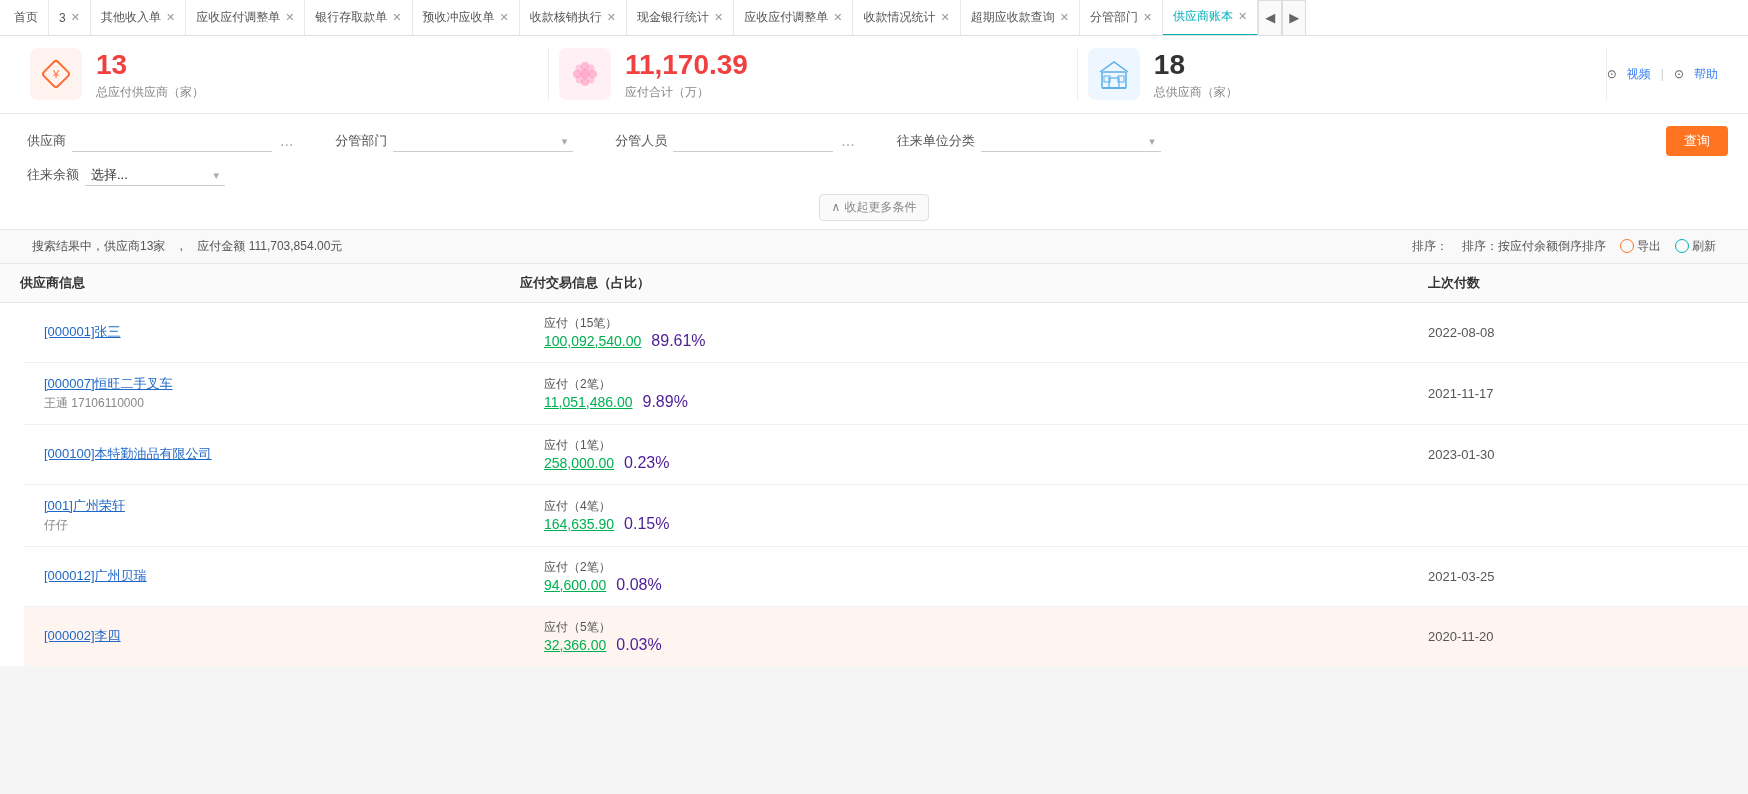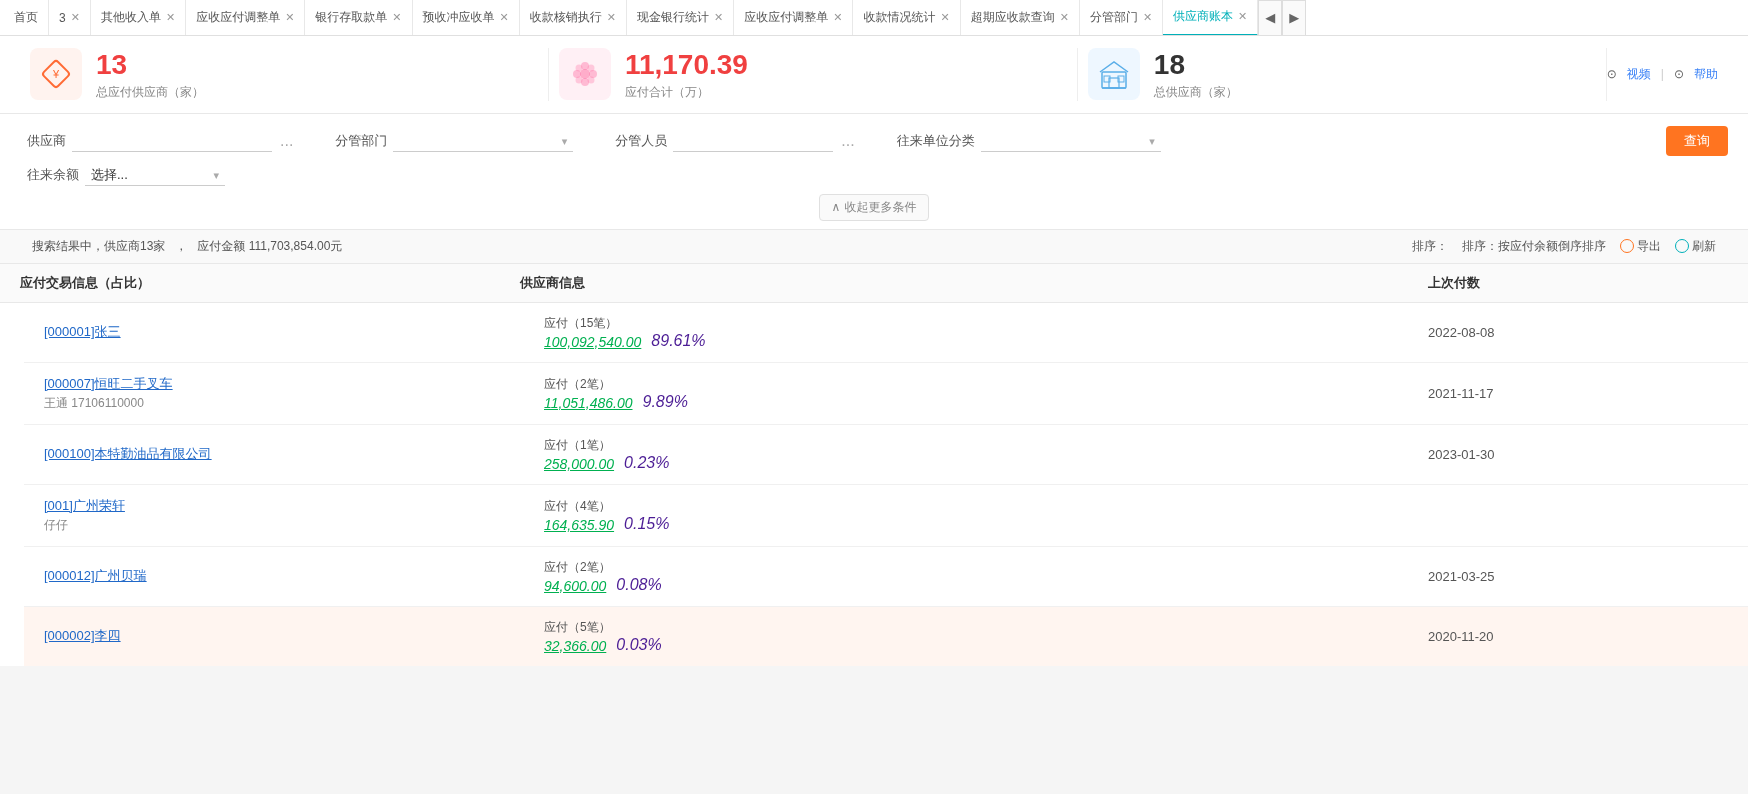--- a/index.html
+++ b/index.html
@@ -253,21 +253,21 @@
     .transaction-col .tx-label { font-size: 12px; color: #555; }
     .transaction-col .tx-amount {
       color: #00b050;
       font-size: 14px;
       font-weight: 500;
       text-decoration: underline;
       cursor: pointer;
       display: block;
     }
     .transaction-col .tx-pct { font-size: 16px; color: #4c1d95; margin-left: 10px; }
-    .tx-row { display: flex; align-items: flex-end; gap: 0; font-style: italic; }
+    .tx-row { display: flex; align-items: center; gap: 0; }
     .last-pay { font-size: 13px; color: #555; }
 
     
     .table-scroll { overflow-y: auto; max-height: 480px; }
   </style>
 </head>
 <body>
 
 <div class="top-nav">
   <div class="nav-tab">
@@ -455,22 +455,22 @@
     </div>
     <div class="action-btn">
       <span class="icon-circle" style="border-color:#00b0b9;"></span>
       <span>刷新</span>
     </div>
   </div>
 </div>
 
 <div class="data-table">
   <div class="table-header">
+    <div>供应商信息</div>
     <div>应付交易信息（占比）</div>
-    <div>供应商信息</div>
     <div>上次付数</div>
   </div>
 
   <div class="table-scroll">
 
     <div class="table-row">
       <div class="supplier-name">
         <a>[000001]张三</a>
       </div>
       <div class="transaction-col">

